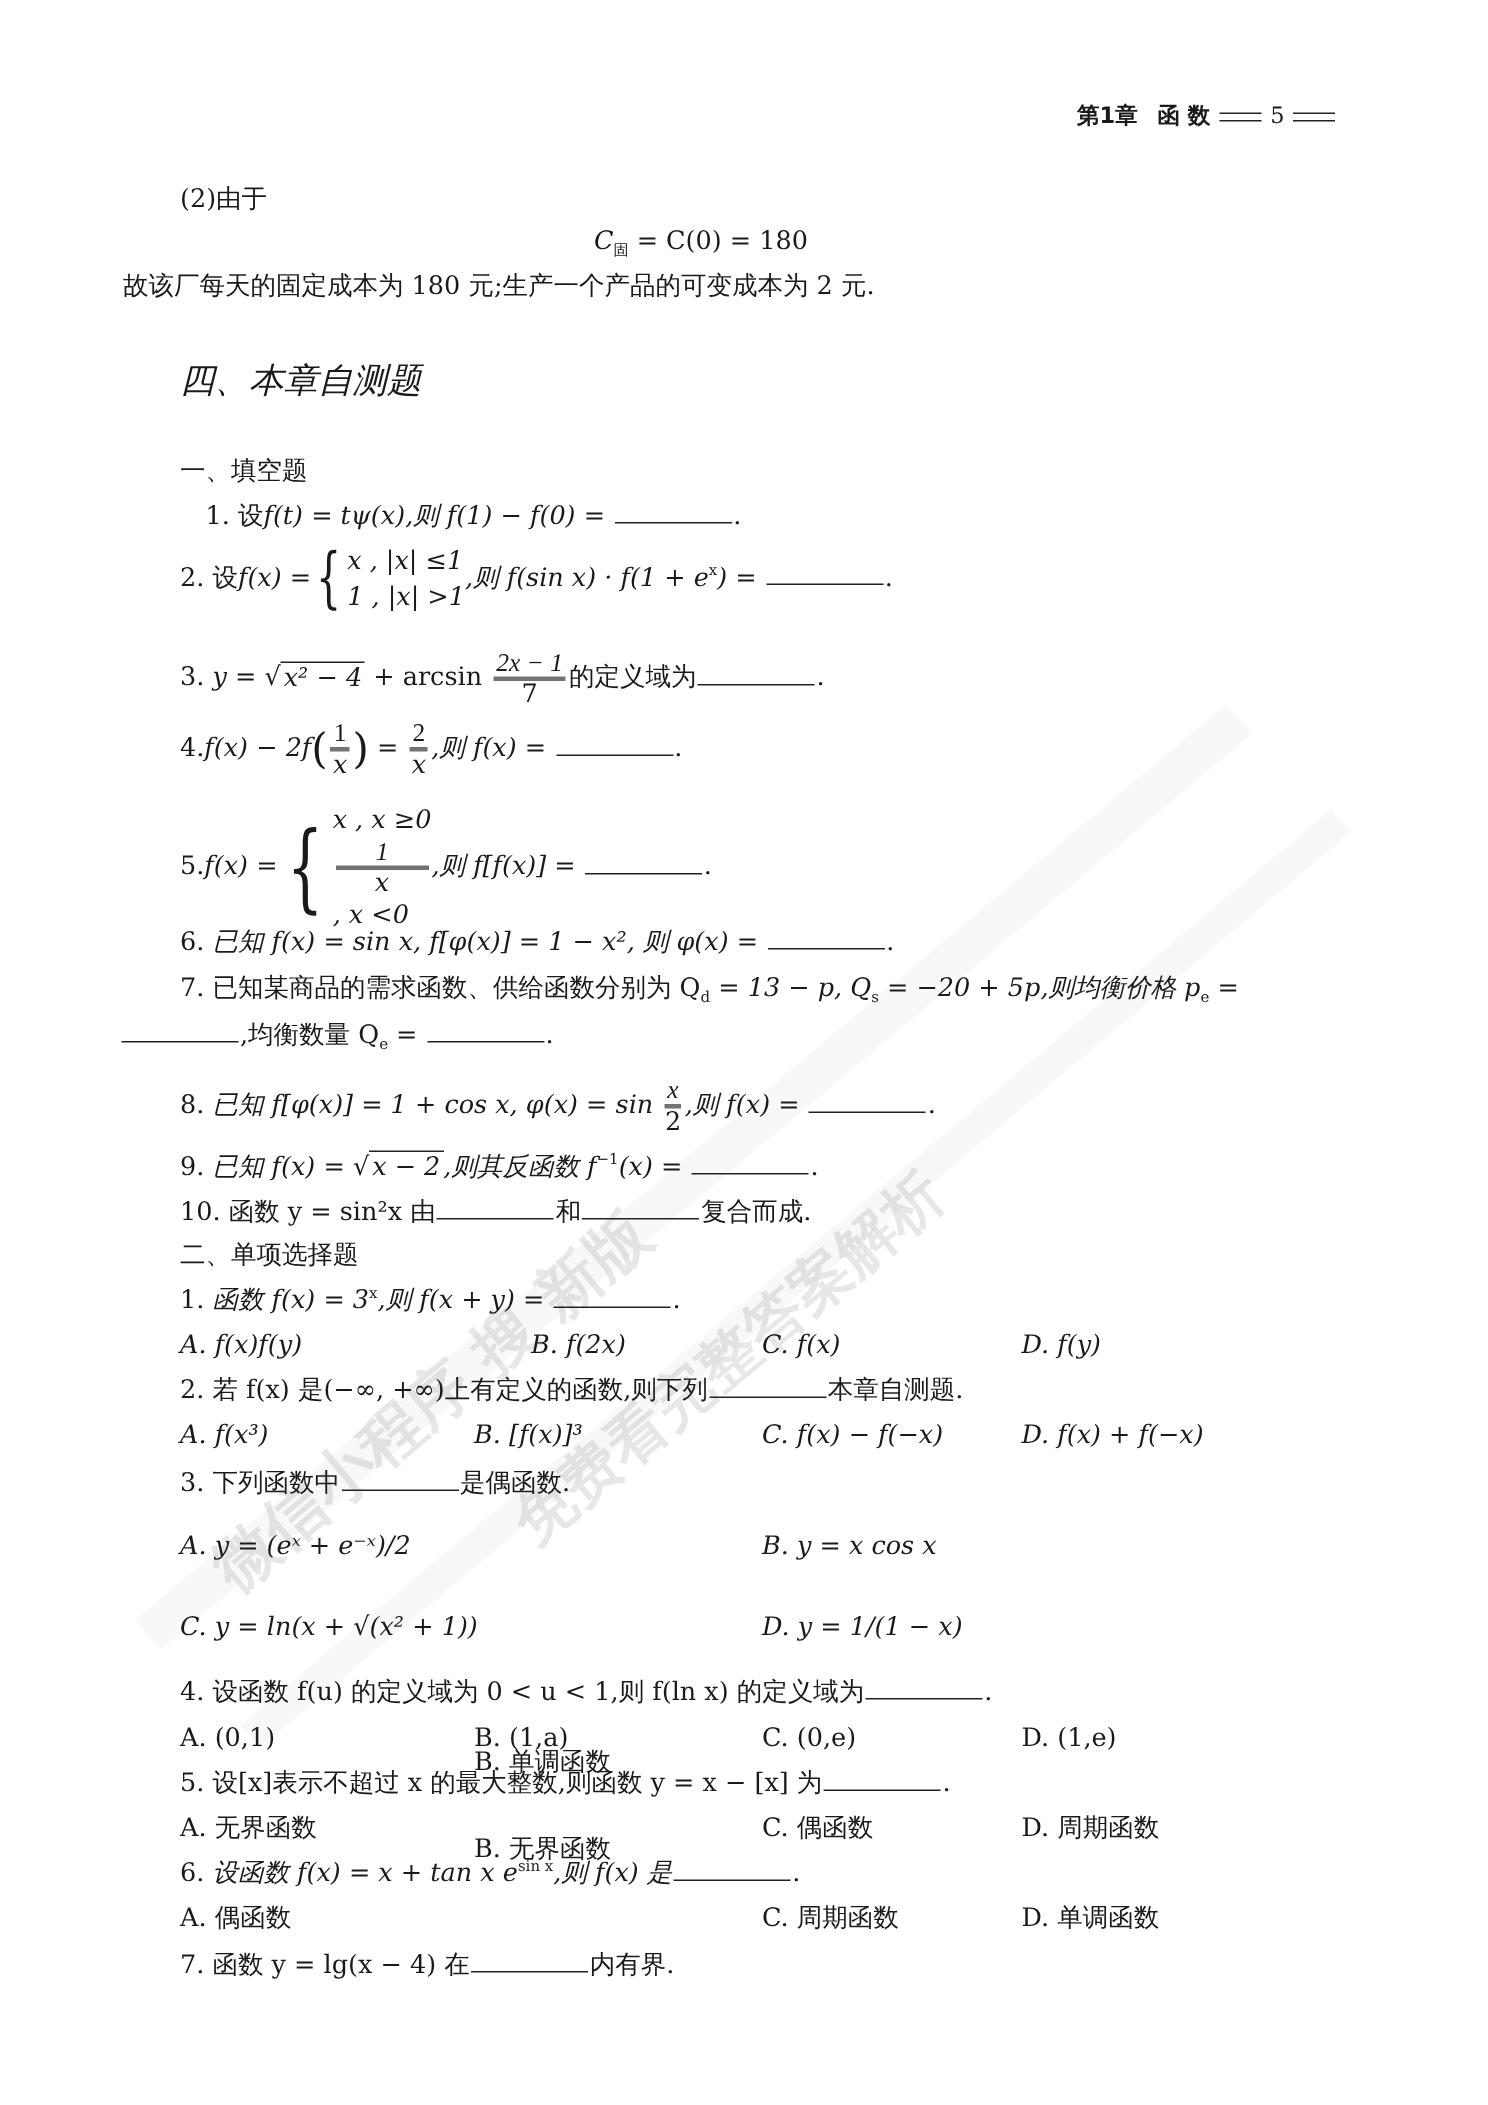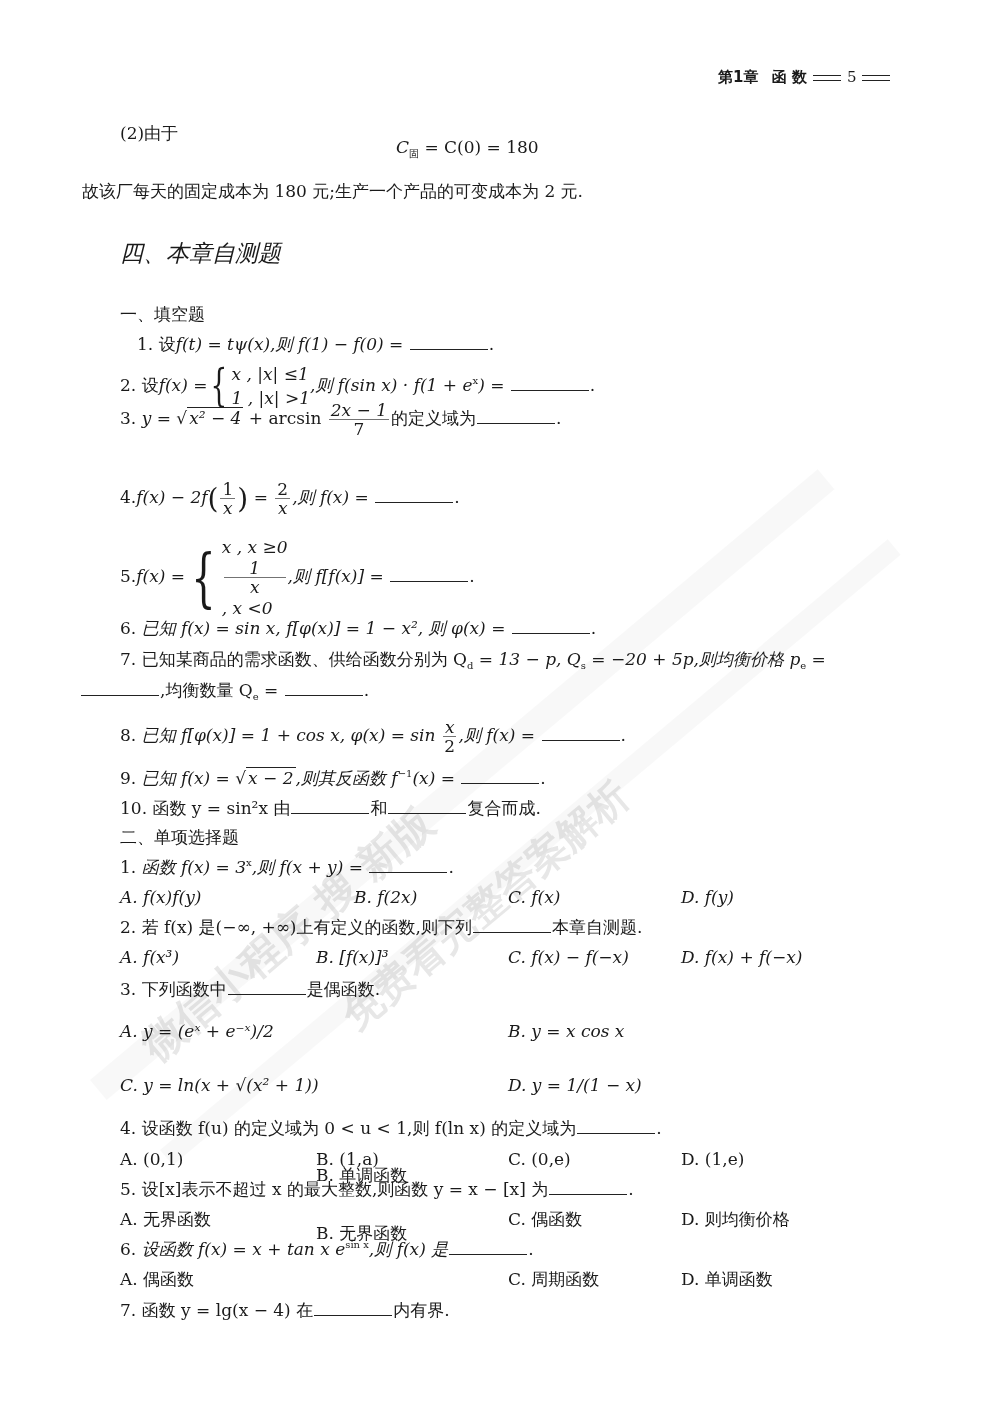--- a/index.html
+++ b/index.html
@@ -12,21 +12,21 @@
   .txt { font-size: 17px; line-height: 22px; }
   i, .it { font-style: italic; }
   sup { font-size: 10px; vertical-align: 7px; line-height: 0; }
   sub { font-size: 10px; vertical-align: -4px; line-height: 0; }
   .blank {
     display: inline-block; width: 78px; border-bottom: 1px solid #222;
     height: 14px; vertical-align: baseline; margin: 0 1px;
   }
   .frac { display: inline-block; vertical-align: middle; text-align: center; margin: 0 2px; }
   .frac > span { display: block; line-height: 18px; }
-  .frac > span.num { border-bottom: 1px solid #737373; padding: 0 2px; }
+  .frac > span.num { border-bottom: 3px solid #737373; padding: 0 2px; font-family: Liberation Serif, serif; }
   .sqrt { border-top: 1px solid #222; padding: 0 2px; }
   .brace { display: inline-block; font-size: 44px; line-height: 44px; vertical-align: middle; transform: scaleX(0.6); margin: 0 -2px; }
   .cases { display: inline-block; vertical-align: middle; line-height: 24px; }
   .cases span { display: block; }
   .header-run { font-family: "DejaVu Sans", "Liberation Sans", sans-serif; font-weight: bold; font-size: 15px; }
   .dbl-rule { display: inline-block; width: 28px; height: 4px; border-top: 1.5px solid #222; border-bottom: 1.5px solid #222; vertical-align: middle; margin: 0 6px; }
   .section-title { font-family: "DejaVu Sans", "Liberation Sans", sans-serif; font-size: 23px; font-weight: normal; }
   .opt { position: absolute; white-space: nowrap; font-size: 17px; line-height: 22px; }
   .watermark {
     position: absolute; color: rgba(120,120,120,0.18); font-family: "DejaVu Sans", sans-serif;
@@ -43,39 +43,39 @@
 <div class="wm-band" style="left:160px;top:1150px;width:950px;height:20px;transform:rotate(-40deg);"></div>
 <div class="watermark" style="left:130px;top:1030px;font-size:42px;transform:rotate(-40deg);">微信小程序 搜 新版</div>
 <div class="watermark" style="left:330px;top:1000px;font-size:40px;transform:rotate(-40deg);">免费看完整答案解析</div>
 
 <div class="abs header-run" style="left:718px;top:68px;">
   <span>第1章</span>
   <span style="margin-left:8px">函 数</span><span class="dbl-rule"></span><span style="font-family:'DejaVu Serif',serif;font-weight:normal">5</span><span class="dbl-rule"></span>
 </div>
 
 <div class="abs txt" style="left:120px;top:122px;">(2)由于</div>
-<div class="abs txt" style="left:396px;top:136px;">
+<div class="abs txt" style="left:396px;top:150px;">
   <i>C</i><sub>固</sub>
   <span>= C(0) = 180</span>
 </div>
 <div class="abs txt" style="left:82px;top:180px;">故该厂每天的固定成本为 180 元;生产一个产品的可变成本为 2 元.</div>
 
 <div class="abs section-title" style="left:120px;top:238px;font-style:italic;">四、本章自测题</div>
 
 <div class="abs txt" style="left:120px;top:303px;">一、填空题</div>
 
 <div class="abs txt" style="left:120px;top:333px;margin-left:17px;">
   <span>1.</span> <span>设</span><span class="it">f(t) = tψ(x),则 f(1) − f(0) =</span> <span class="blank"></span>.
 </div>
 
 <div class="abs txt" style="left:120px;top:362px;">
   <span>2.</span> <span>设</span><span class="it">f(x) =</span><span class="brace">{</span><span class="cases it"><span>x , |x| ≤1</span><span>1 , |x| &gt;1</span></span><span class="it">,则 f(sin x) · f(1 + e</span><sup>x</sup><span class="it">) =</span> <span class="blank"></span>.
 </div>
 
-<div class="abs txt" style="left:120px;top:401px;">
+<div class="abs txt" style="left:120px;top:433px;">
   <span>3.</span> <span class="it">y = </span>√<span class="sqrt it">x² − 4</span><span> + arcsin </span><span class="frac"><span class="num it">2x − 1</span><span>7</span></span><span>的定义域为</span><span class="blank"></span>.
 </div>
 
 <div class="abs txt" style="left:120px;top:480px;">
   <span>4.</span><span class="it">f(x) − 2f</span><span style="font-size:28px;vertical-align:middle">(</span><span class="frac"><span class="num">1</span><span class="it">x</span></span><span style="font-size:28px;vertical-align:middle">)</span><span> = </span><span class="frac"><span class="num">2</span><span class="it">x</span></span><span class="it">,则 f(x) =</span> <span class="blank"></span>.
 </div>
 
 <div class="abs txt" style="left:120px;top:535px;">
   <span>5.</span><span class="it">f(x) =</span><span class="brace" style="font-size:64px;line-height:64px">{</span><span class="cases it"><span>x , x ≥0</span><span>
         <span class="frac">
@@ -142,21 +142,21 @@
 <div class="opt" style="left:316px;top:1148px;">B. (1,a)</div>
 <div class="opt" style="left:508px;top:1148px;">C. (0,e)</div>
 <div class="opt" style="left:681px;top:1148px;">D. (1,e)</div>
 
 <div class="abs txt" style="left:120px;top:1178px;">
   <span>5.</span> <span>设[x]表示不超过 x 的最大整数,则函数 y = x − [x] 为</span><span class="blank"></span>.
 </div>
 <div class="opt" style="left:120px;top:1208px;">A. 无界函数</div>
 <div class="opt" style="left:316px;top:1164px;">B. 单调函数</div>
 <div class="opt" style="left:508px;top:1208px;">C. 偶函数</div>
-<div class="opt" style="left:681px;top:1208px;">D. 则均衡价格</div>
+<div class="opt" style="left:681px;top:1208px;">D. 周期函数</div>
 
 <div class="abs txt" style="left:120px;top:1238px;">
   <span>6.</span> <span class="it">设函数 f(x) = x + tan x e</span><sup>sin x</sup><span class="it">,则 f(x) 是</span><span class="blank"></span>.
 </div>
 <div class="opt" style="left:120px;top:1268px;">A. 偶函数</div>
 <div class="opt" style="left:316px;top:1222px;">B. 无界函数</div>
 <div class="opt" style="left:508px;top:1268px;">C. 周期函数</div>
 <div class="opt" style="left:681px;top:1268px;">D. 单调函数</div>
 
 <div class="abs txt" style="left:120px;top:1299px;">

